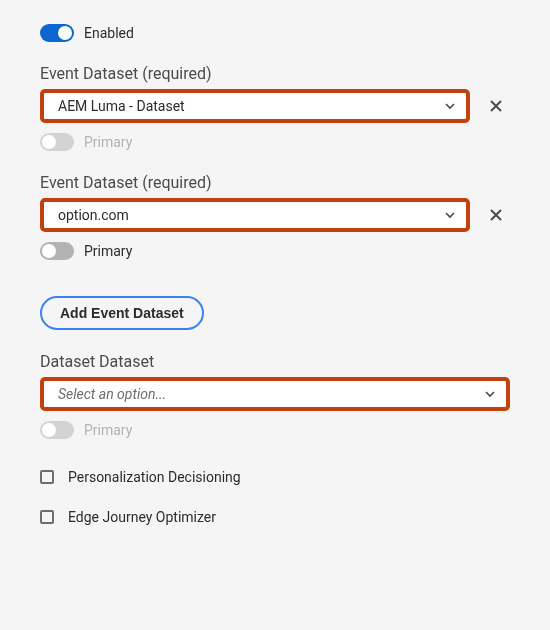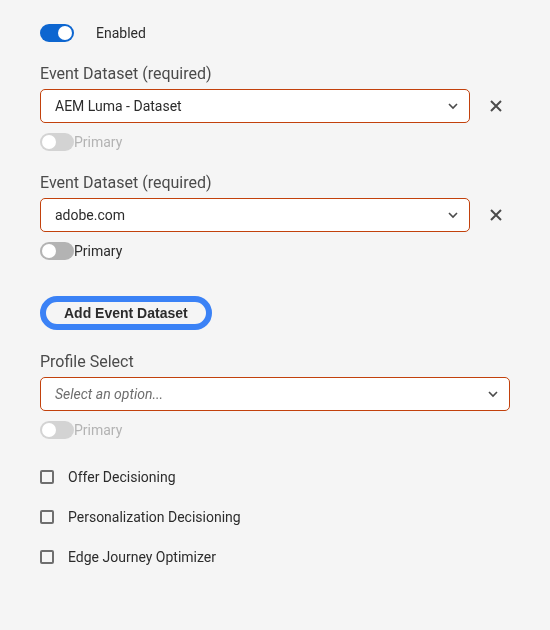--- a/index.html
+++ b/index.html
@@ -5,21 +5,21 @@
     * { box-sizing: border-box; margin: 0; padding: 0; }
     body {
       font-family: -apple-system, BlinkMacSystemFont, "Segoe UI", Roboto, "Helvetica Neue", Arial, sans-serif;
       background: #f5f5f5;
       width: 550px;
       height: 630px;
       padding: 24px 40px;
       color: #2c2c2c;
       font-size: 14px;
     }
-    .row { display: flex; align-items: center; gap: 22px; }
+    .row { display: flex; align-items: center; gap: 10px; }
     .toggle {
       position: relative;
       width: 34px;
       height: 18px;
       border-radius: 9px;
       cursor: pointer;
       flex-shrink: 0;
     }
     .toggle.on { background: #0d66d0; }
     .toggle.off { background: #b3b3b3; }
@@ -44,45 +44,45 @@
       margin-bottom: 6px;
       display: block;
     }
     .select-row { display: flex; align-items: center; gap: 12px; }
     .select {
       flex: 1;
       display: flex;
       align-items: center;
       justify-content: space-between;
       background: #fff;
-      border: 1px solid #c2410c;
+      border: 4px solid #c2410c;
       border-radius: 5px;
       height: 34px;
       padding: 0 10px 0 14px;
       cursor: pointer;
     }
     .select .select-text { font-size: 14px; color: #2c2c2c; }
     .select .select-text.placeholder { font-style: italic; color: #6e6e6e; text-align: right; }
     .chevron svg { display: block; }
     .close-btn {
       width: 28px;
       height: 28px;
       display: flex;
       align-items: center;
       justify-content: center;
       cursor: pointer;
       color: #4b4b4b;
       flex-shrink: 0;
     }
-    .primary-row { display: flex; align-items: center; margin-top: 10px; }
+    .primary-row { display: flex; align-items: center; gap: 10px; margin-top: 10px; }
     .add-btn {
       display: inline-flex;
       align-items: center;
       justify-content: center;
-      border: 6px solid #3b82f6;
+      border: 2px solid #3b82f6;
       background: transparent;
       border-radius: 18px;
       height: 34px;
       padding: 0 18px;
       font-weight: 700;
       font-size: 14px;
       color: #2c2c2c;
       cursor: pointer;
       margin-top: 36px;
     }
@@ -138,21 +138,21 @@
   <div class="toggle disabled">
     <div class="knob"></div>
   </div>
   <span class="toggle-label muted">Primary</span>
 </div>
 
 
 <label class="field-label">Event Dataset (required)</label>
 <div class="select-row">
   <div class="select">
-    <span class="select-text">adobe.com</span>
+    <span class="select-text">option.com</span>
     <span class="chevron">
       <svg width="12" height="12" viewBox="0 0 12 12">
           <path d="M2 4 L6 8 L10 4" fill="none" stroke="#4b4b4b" stroke-width="1.6"></path>
         </svg>
     </span>
   </div>
   <div class="close-btn">
     <svg width="14" height="14" viewBox="0 0 14 14">
         <path d="M2 2 L12 12 M12 2 L2 12" stroke="#4b4b4b" stroke-width="2"></path>
       </svg>
@@ -162,21 +162,21 @@
   <div class="toggle off">
     <div class="knob"></div>
   </div>
   <span class="toggle-label">Primary</span>
 </div>
 
 
 <button class="add-btn">Add Event Dataset</button>
 
 
-<label class="field-label">Profile Select</label>
+<label class="field-label">Dataset Dataset</label>
 <div class="select-row">
   <div class="select">
     <span class="select-text placeholder">Select an option...</span>
     <span class="chevron">
       <svg width="12" height="12" viewBox="0 0 12 12">
           <path d="M2 4 L6 8 L10 4" fill="none" stroke="#4b4b4b" stroke-width="1.6"></path>
         </svg>
     </span>
   </div>
 </div>
@@ -184,24 +184,20 @@
   <div class="toggle disabled">
     <div class="knob"></div>
   </div>
   <span class="toggle-label muted">Primary</span>
 </div>
 
 
 <div class="checklist">
   <div class="checkbox-row">
     <div class="checkbox"></div>
-    <span class="checkbox-label">Offer Decisioning</span>
-  </div>
-  <div class="checkbox-row">
-    <div class="checkbox"></div>
     <span class="checkbox-label">Personalization Decisioning</span>
   </div>
   <div class="checkbox-row">
     <div class="checkbox"></div>
     <span class="checkbox-label">Edge Journey Optimizer</span>
   </div>
 </div>
 
 
 

